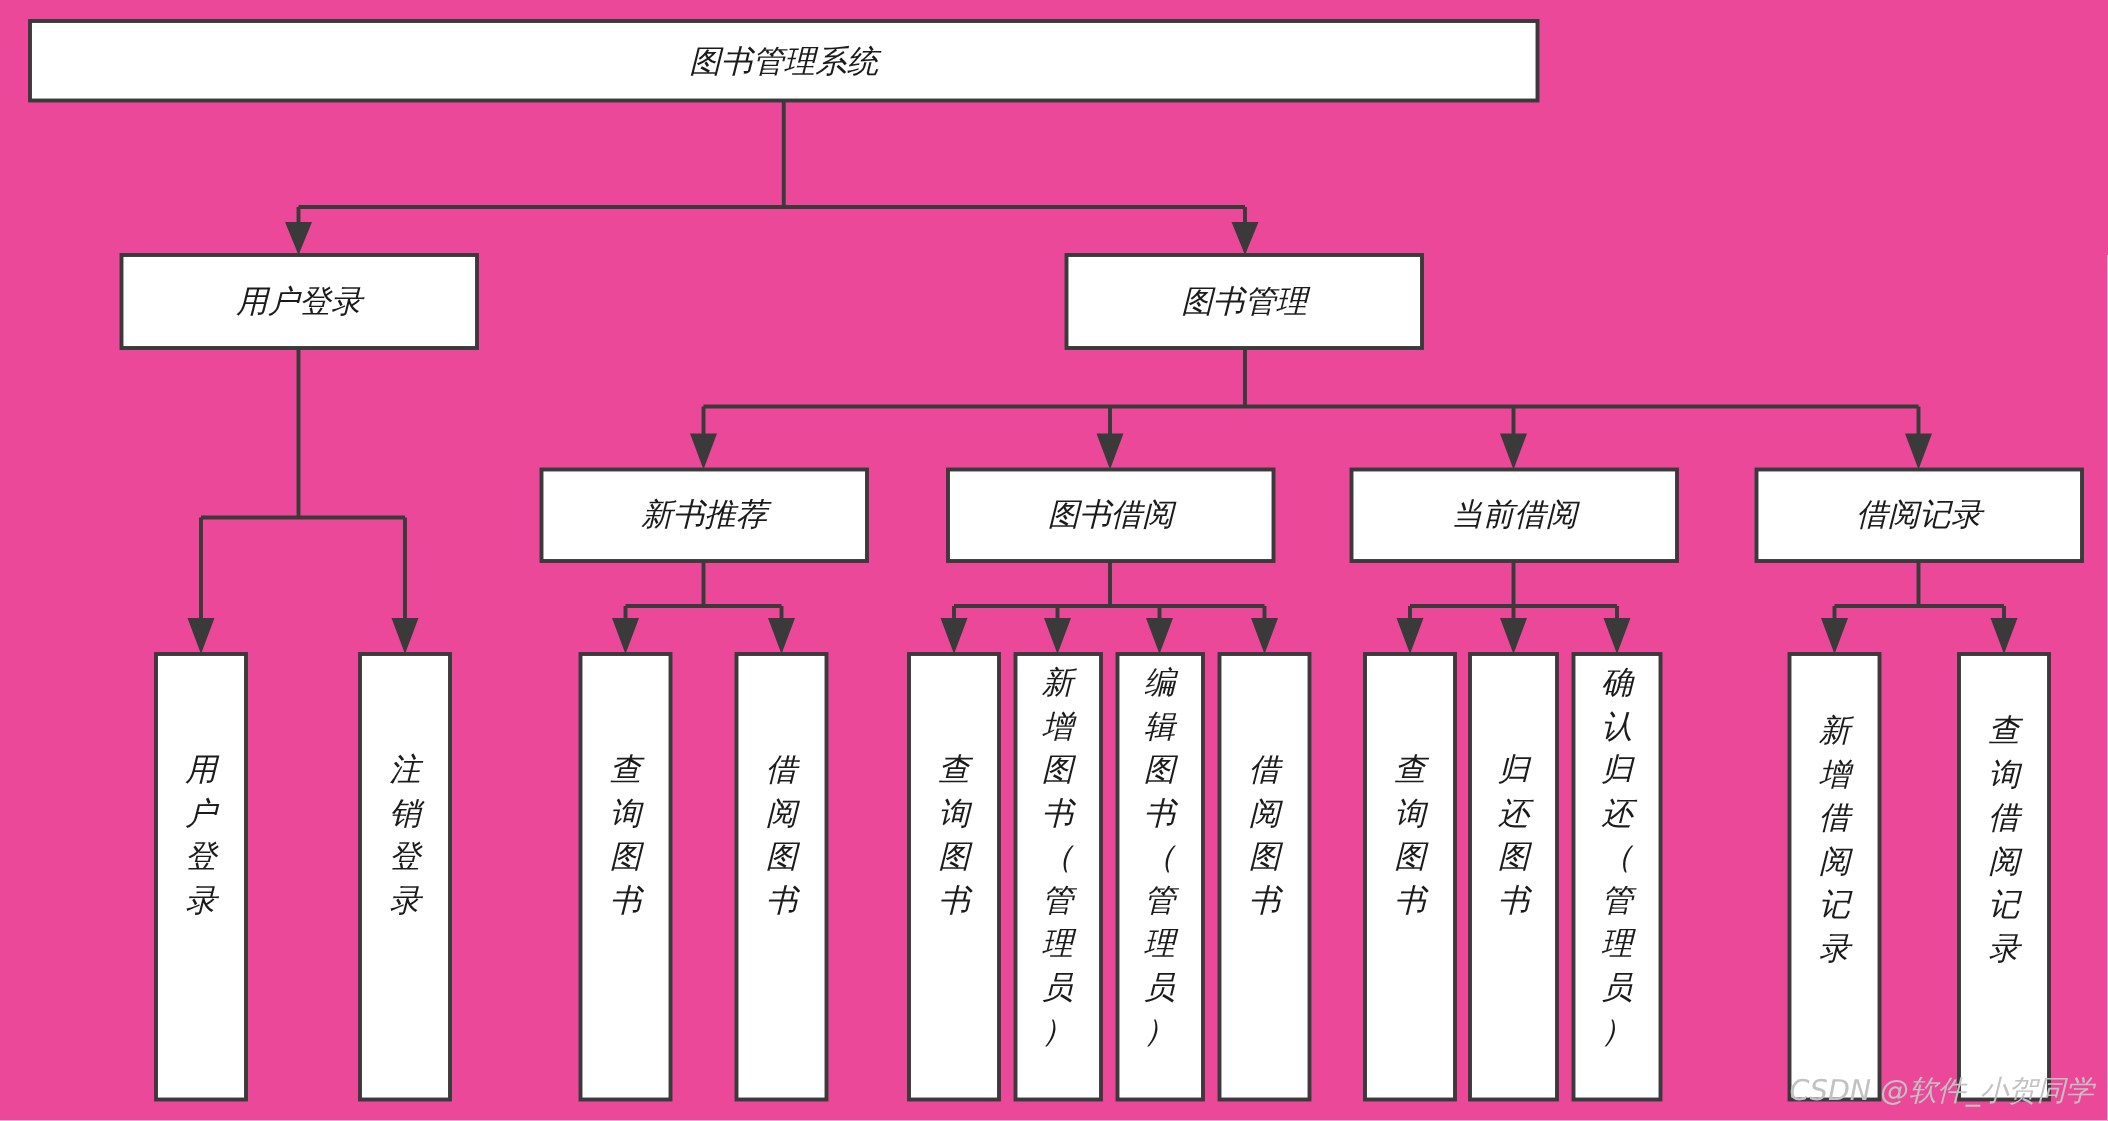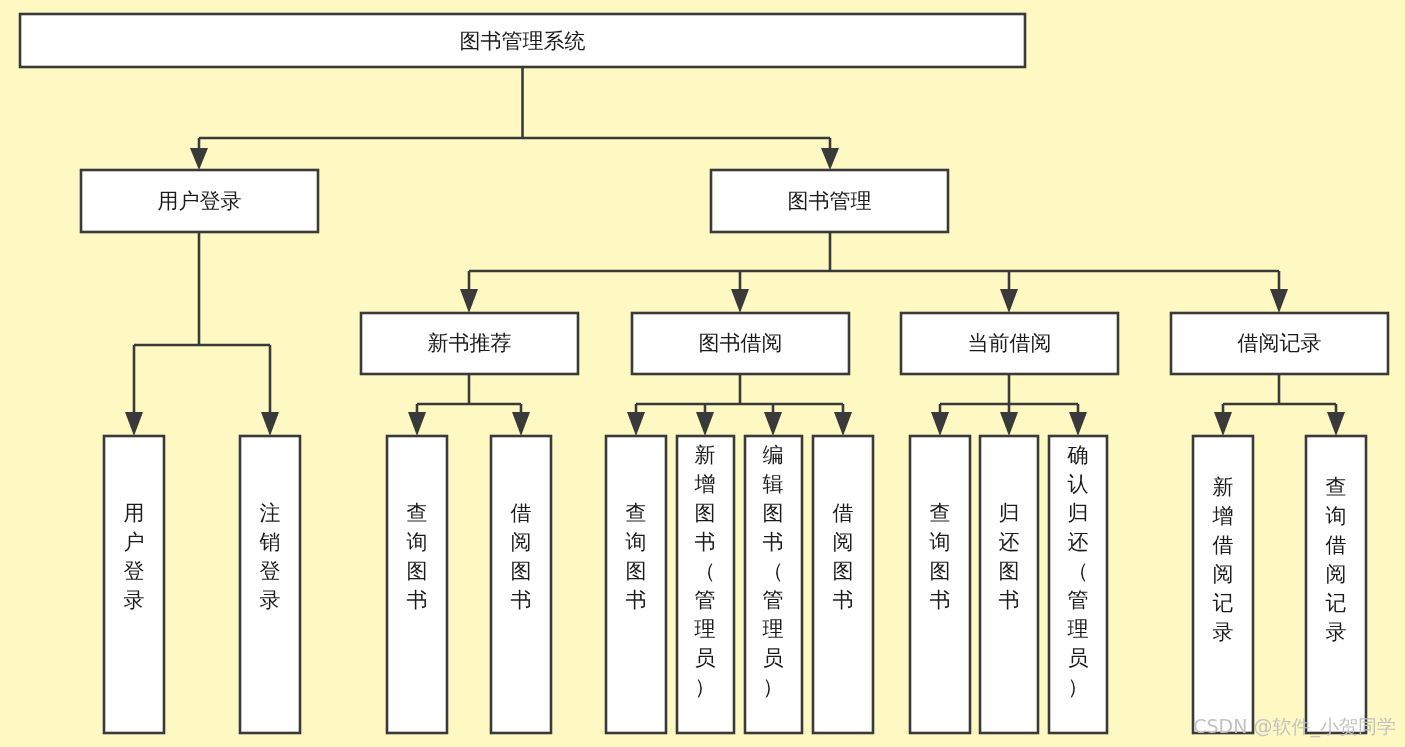--- a/index.html
+++ b/index.html
@@ -7,22 +7,23 @@
     padding: 0;
     background: #ffffff;
   }
   body {
     font-family: "DejaVu Sans", "Liberation Sans", sans-serif;
   }
   #diagram-root {
     position: relative;
     width: 1405px;
     height: 747px;
-    background: #fef9c3;
+    background: #ec4899;
     overflow: hidden;
+    font-style: italic;
   }
   svg#flow {
     position: absolute;
     left: 0;
     top: 0;
     width: 1405px;
     height: 747px;
     display: block;
   }
   .box-rect {

